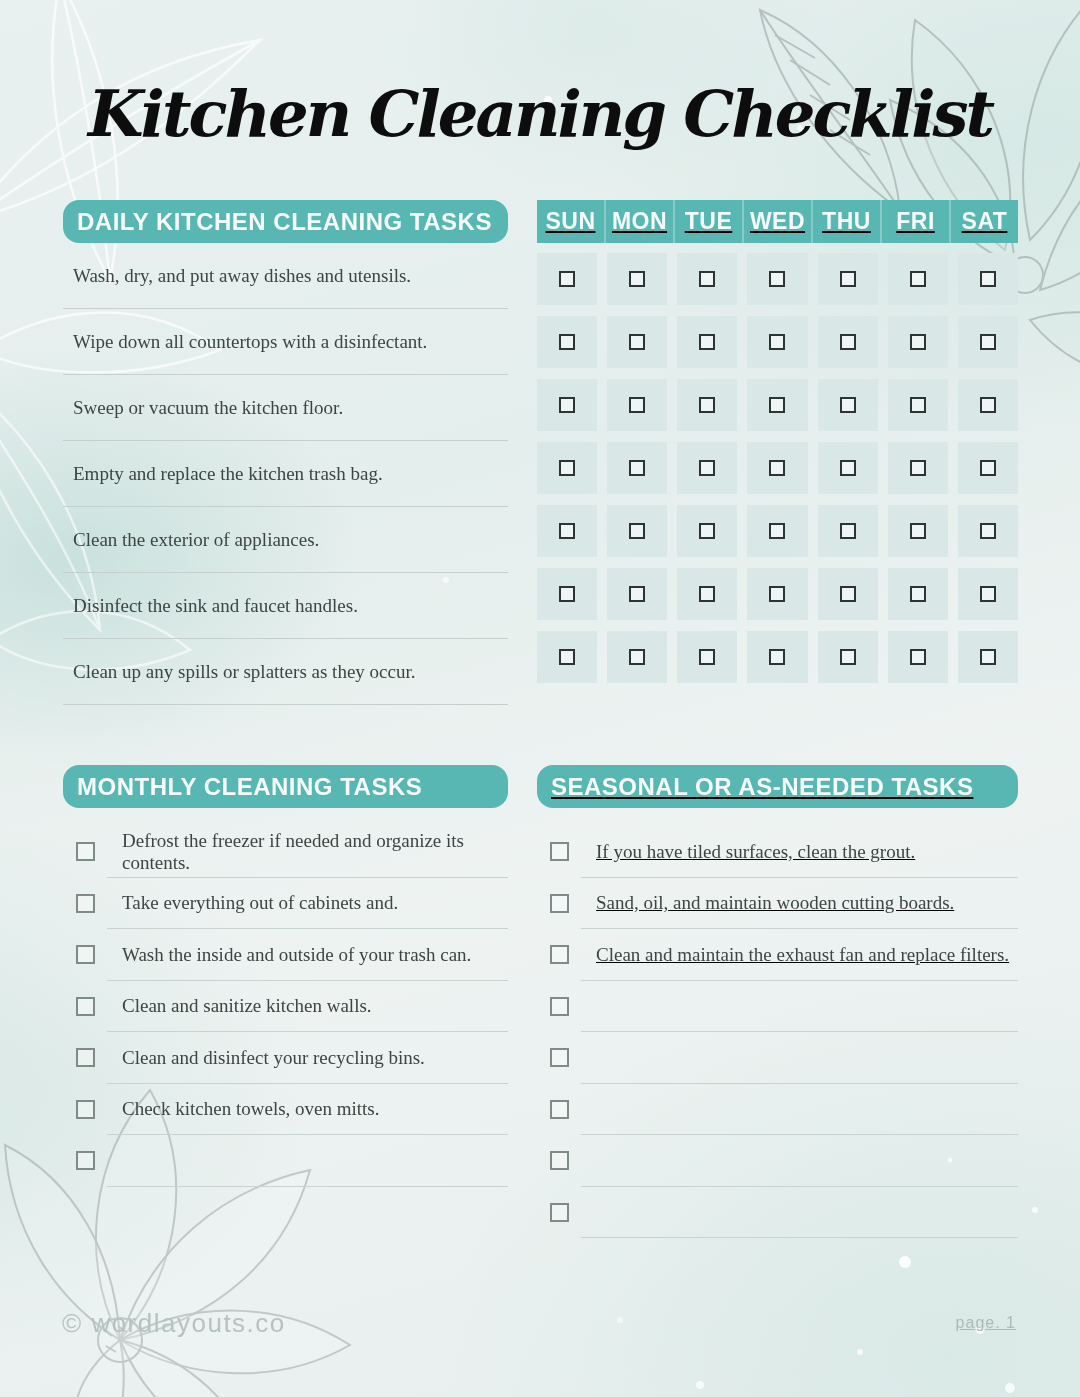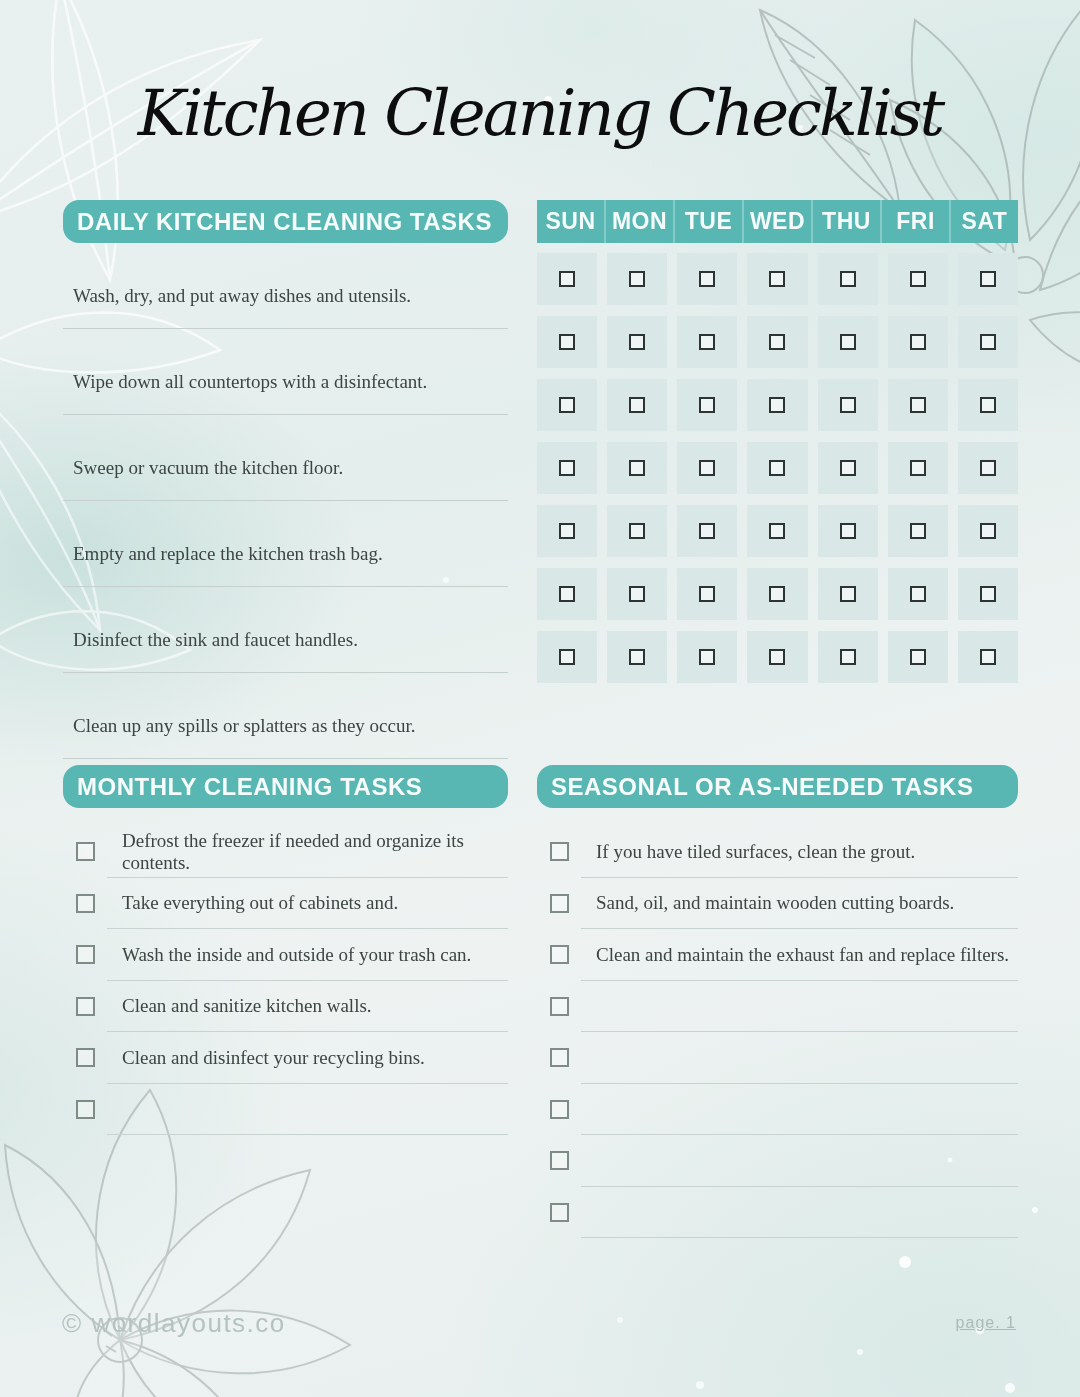--- a/index.html
+++ b/index.html
@@ -13,40 +13,40 @@
       radial-gradient(620px 420px at 97% 10%, rgba(198,226,221,.48), transparent 72%),
       radial-gradient(700px 520px at 88% 97%, rgba(205,228,223,.55), transparent 72%),
       radial-gradient(340px 240px at 55% 2%, rgba(214,232,229,.6), transparent 70%),
       linear-gradient(165deg, #e9f1f0 0%, #e4eeec 35%, #eef3f2 60%, #e7efee 100%);
   }
   .bg-art { position:absolute; inset:0; z-index:0; pointer-events:none; }
   .content { position:absolute; inset:0; z-index:1; }
 
   .title {
     position:absolute; top:76px; left:0; width:100%; text-align:center;
-    font-family:"DejaVu Serif", serif; font-style:italic; font-weight:400;
+    font-family:"DejaVu Serif", serif; font-style:italic; font-weight:700;
     font-size:64px; letter-spacing:-3px; color:#0d0d0d;
   }
 
   .col-left  { position:absolute; left:63px;  width:445px; }
-  .col-right { position:absolute; left:537px; width:481px; }
+  .col-right { position:absolute; left:537px; width:481px;text-decoration:underline; }
   .sec-daily    { top:200px; }
   .sec-monthly  { top:765px; }
 
   .section-bar {
     height:43px; background:#58b7b2; color:#f6fcfb;
     display:flex; align-items:center; padding-left:14px;
     font-size:24px; font-weight:700; letter-spacing:.5px;border-radius:16px;
   }
 
   
   .task-row {
     height:66px; border-bottom:1px solid #c5d0ce;
     display:flex; align-items:center;
-    font-family:"Liberation Serif", serif; font-size:19px; color:#3d4543;margin-top:20px;
+    font-family:"Liberation Serif", serif; font-size:19px; color:#3d4543;
   }
   .task-row span { padding-left:10px; }
 
   
   .days-bar { display:flex; height:43px; background:#58b7b2; }
   .day-col {
     flex:1 1 0; display:flex; align-items:center; justify-content:center;
     color:#f4fbfa; font-weight:700; font-size:23px; letter-spacing:.5px;
   }
   .day-col + .day-col { border-left:2px solid rgba(255,255,255,.28); }
@@ -163,20 +163,23 @@
         <div class="task-row">
             <span>Wipe down all countertops with a disinfectant.</span>
           </div>
         <div class="task-row">
             <span>Sweep or vacuum the kitchen floor.</span>
           </div>
         <div class="task-row">
             <span>Empty and replace the kitchen trash bag.</span>
           </div>
         <div class="task-row">
+            <span>Clean the exterior of appliances.</span>
+          </div>
+        <div class="task-row">
             <span>Disinfect the sink and faucet handles.</span>
           </div>
         <div class="task-row">
             <span>Clean up any spills or splatters as they occur.</span>
           </div>
       </div>
     </div>
 
     <div class="col-right sec-daily">
       <div class="days-bar">
@@ -371,20 +374,24 @@
         <div class="list-row">
             <span class="list-checkbox"></span>
             <span class="list-text">Clean and sanitize kitchen walls.</span>
           </div>
         <div class="list-row">
             <span class="list-checkbox"></span>
             <span class="list-text">Clean and disinfect your recycling bins.</span>
           </div>
         <div class="list-row">
             <span class="list-checkbox"></span>
+            <span class="list-text">Check kitchen towels, oven mitts.</span>
+          </div>
+        <div class="list-row">
+            <span class="list-checkbox"></span>
             <span class="list-text"></span>
           </div>
       </div>
     </div>
 
     <div class="col-right sec-monthly">
       <div class="section-bar">SEASONAL OR AS-NEEDED TASKS</div>
       <div class="list">
         <div class="list-row">
             <span class="list-checkbox"></span>

